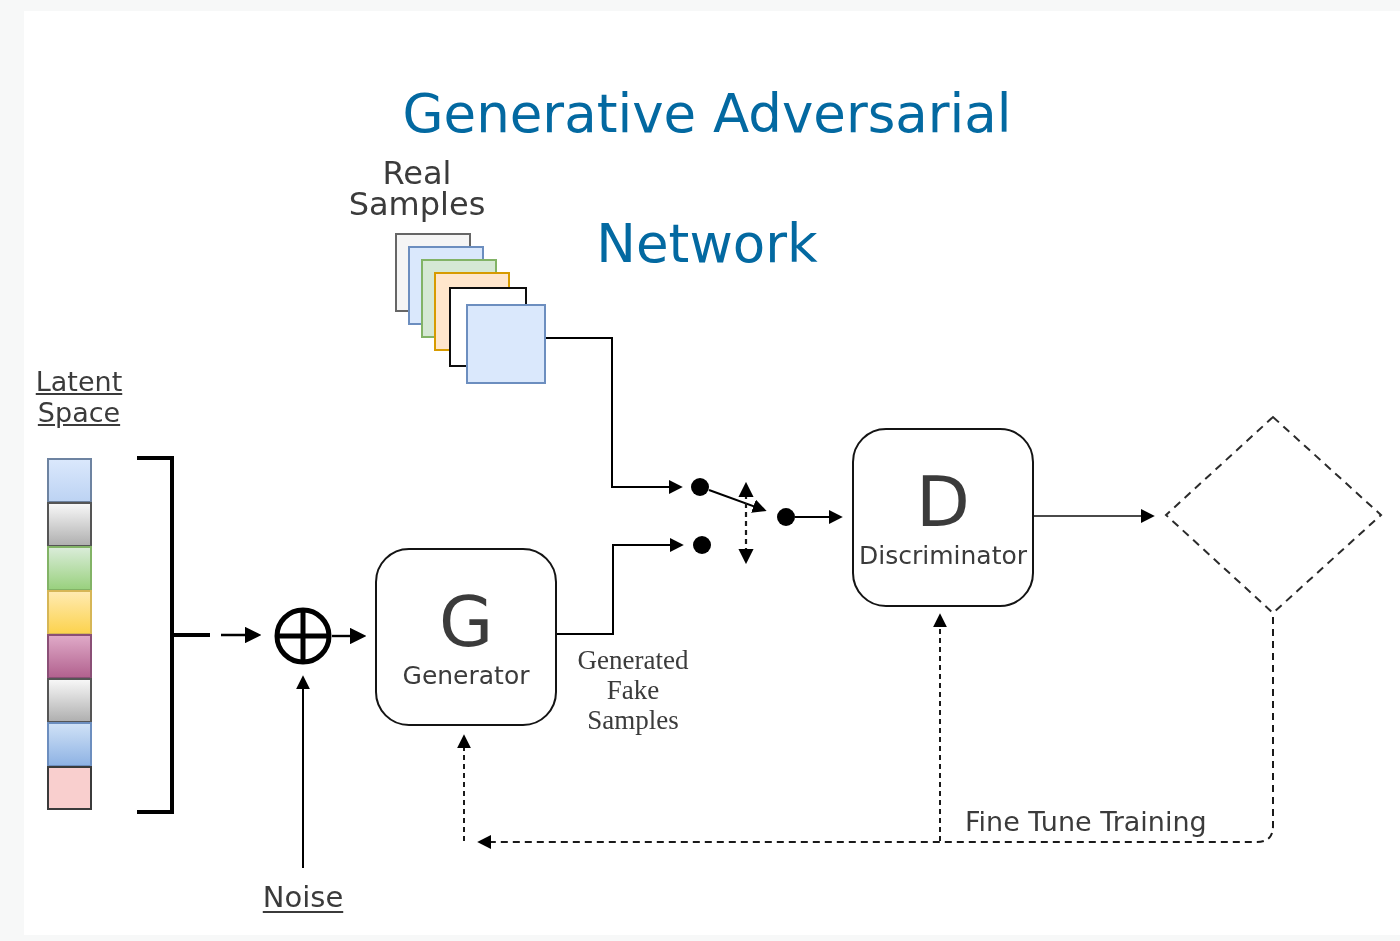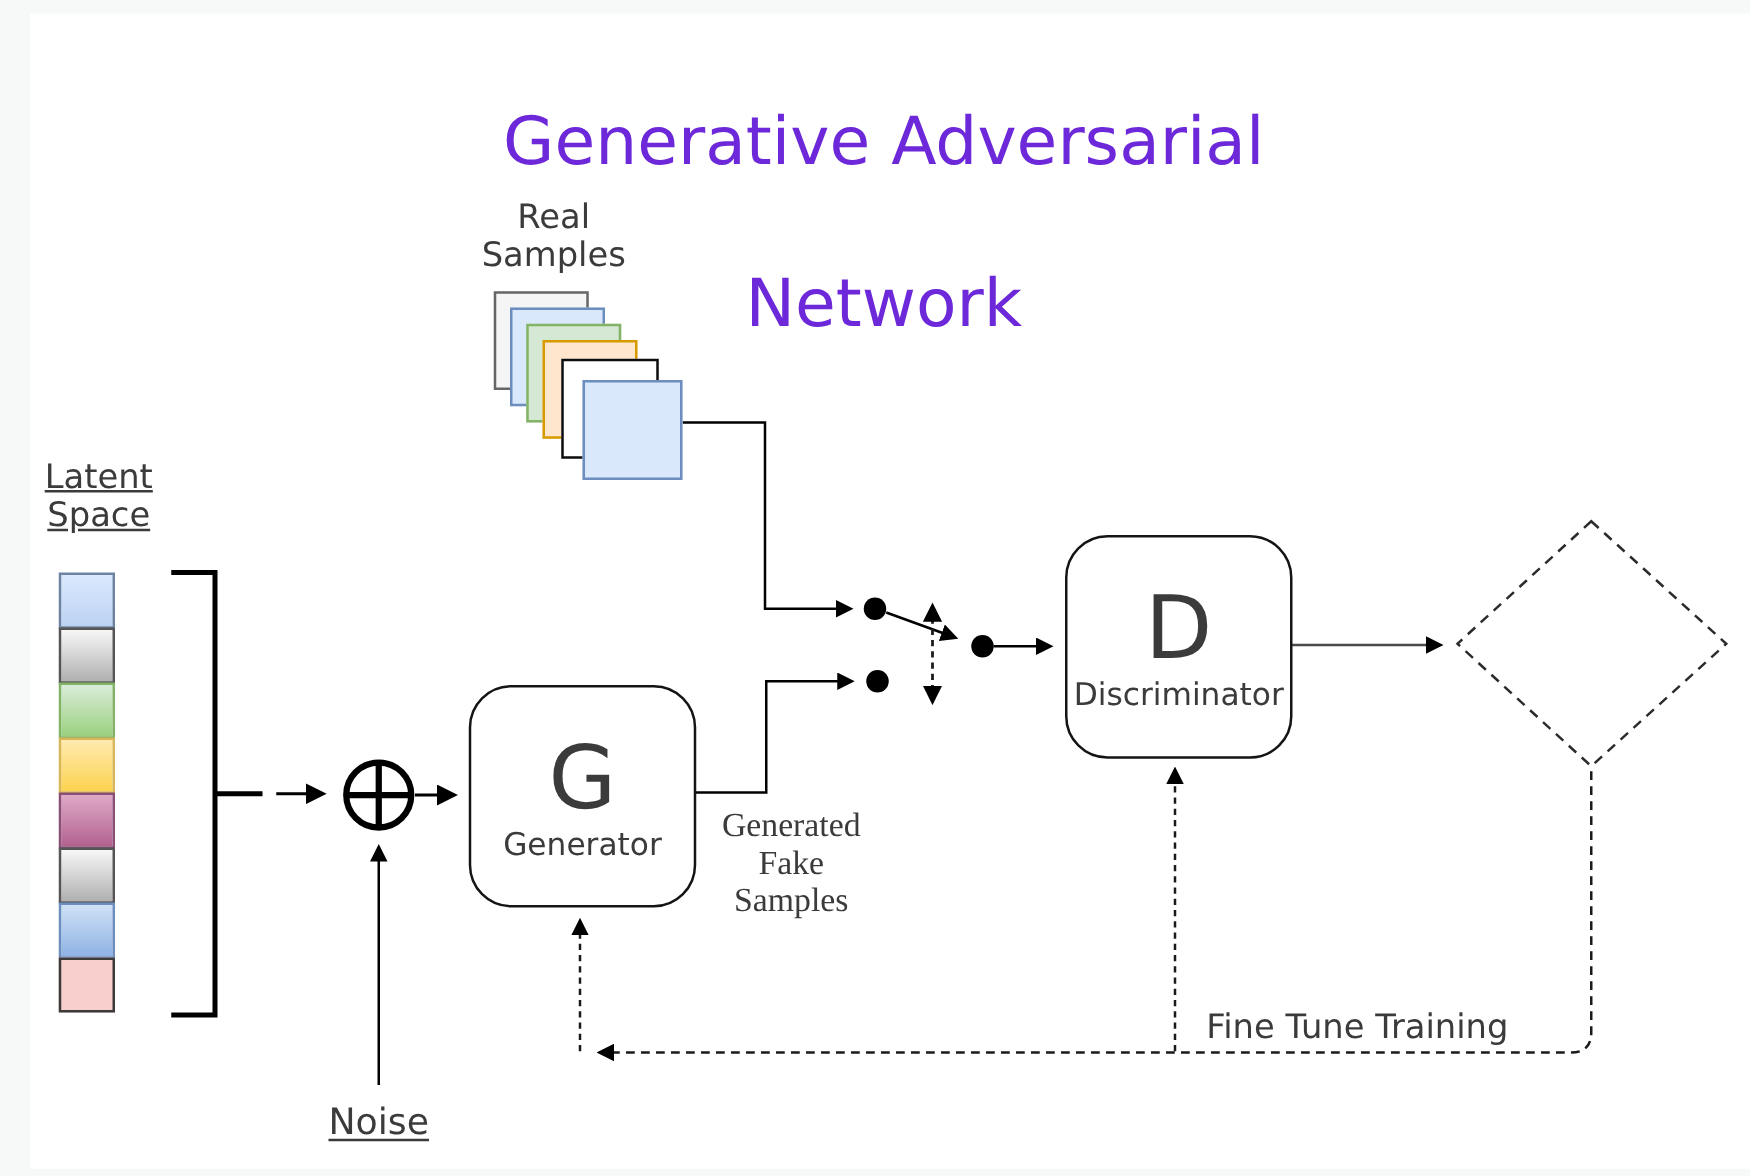--- a/index.html
+++ b/index.html
@@ -4,22 +4,22 @@
 <style>
   html,body { margin:0; padding:0; background:#f7f8f8; }
   .canvas {
     position:relative; width:1400px; height:941px;
     background:#f7f8f8; overflow:hidden;
     font-family:"DejaVu Sans", sans-serif; color:#3b3b3b;
   }
   .panel { position:absolute; left:24px; top:11px; width:1376px; height:924px; background:#ffffff; }
   svg.overlay { position:absolute; left:0; top:0; z-index:2; }
   .lbl { position:absolute; z-index:3; white-space:pre-line; text-align:center; transform:translateX(-50%); }
-  .title { left:707px; top:16px; font-size:53px; line-height:65px; color:#6d28d9; width:max-content; }
-  .real-samples-lbl { left:443px; top:158px; font-size:27px; line-height:31px; }
+  .title { left:707px; top:16px; font-size:53px; line-height:65px; color:#0369a1; width:max-content; }
+  .real-samples-lbl { left:417px; top:158px; font-size:32px; line-height:31px; }
   .latent-lbl { left:79px; top:366px; font-size:27px; line-height:31px;text-decoration:underline; }
   .gen-fake-lbl { left:633px; top:645px; font-size:27px; line-height:30px;font-family:Liberation Serif, serif; }
   .fine-tune-lbl { left:965px; top:806px; font-size:27px; transform:none; white-space:nowrap;text-align:center; }
   .noise-lbl { left:303px; top:880px; font-size:29px; text-decoration:underline; text-underline-offset:4px; }
   .decision-lbl { left:1275px; top:467px; font-size:27px; line-height:34px; }
 
   .node {
     position:absolute; z-index:3; background:#ffffff;
     border:2px solid #141414; border-radius:34px;
     display:flex; flex-direction:column; align-items:center; justify-content:center;

